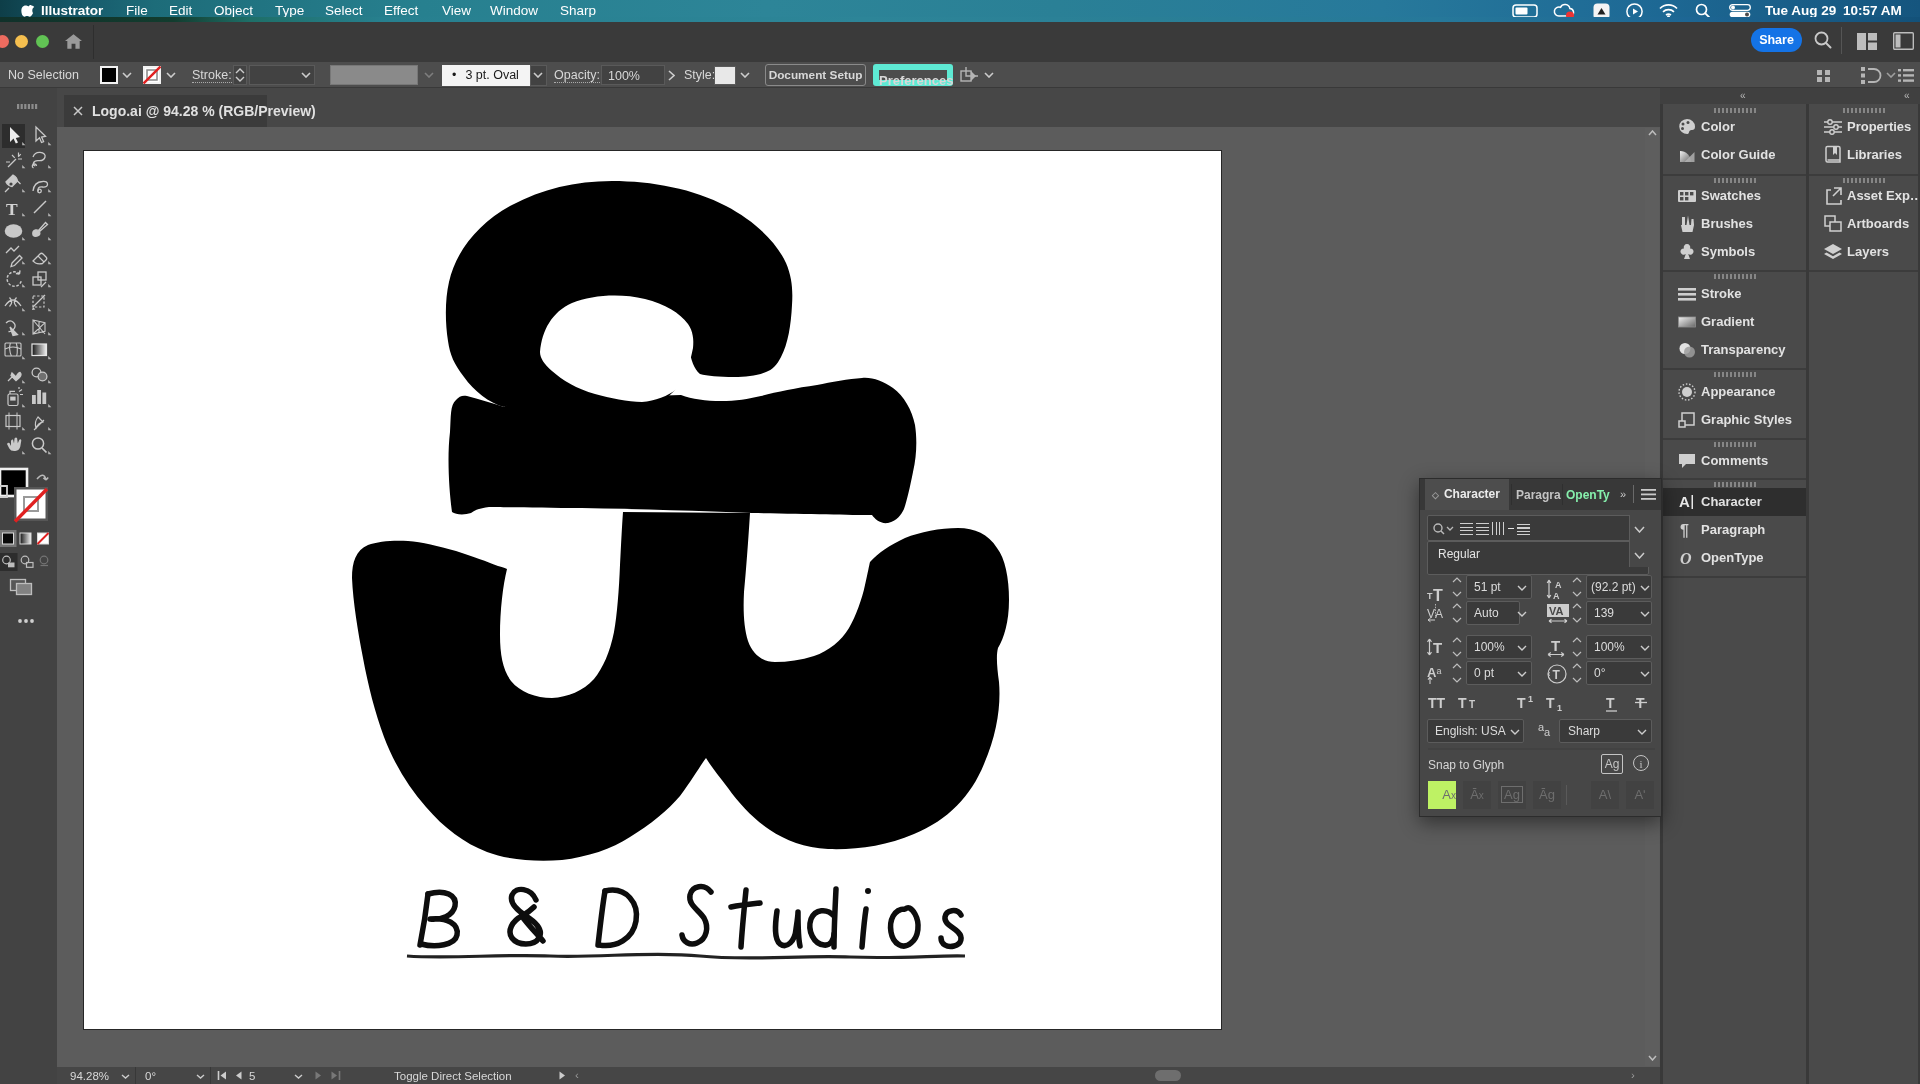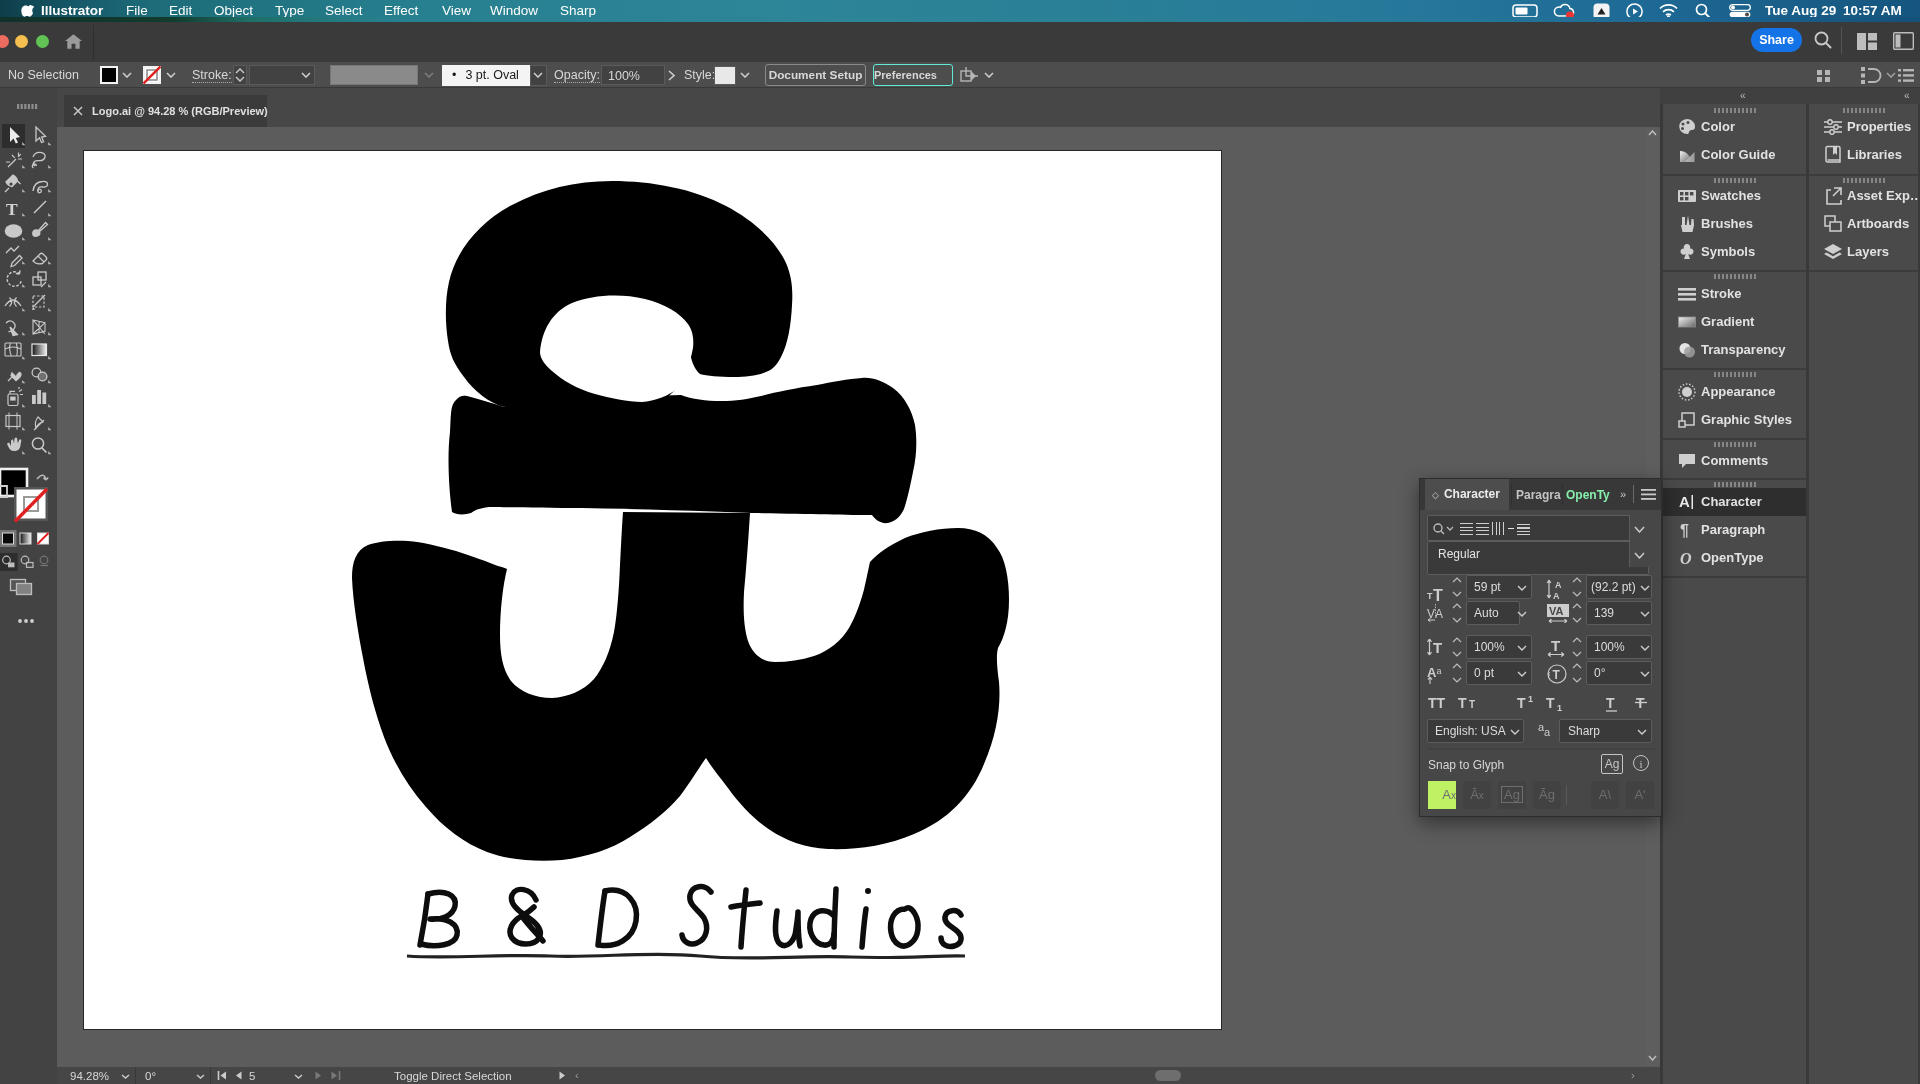--- a/index.html
+++ b/index.html
@@ -19,21 +19,21 @@
   #title { position:absolute; top:11px; left:0; width:1920px; text-align:center;
     color:#d4d4d4; font-size:13.5px; font-weight:bold; }
   #share { position:absolute; left:1751px; top:6px; width:51px; height:24px; border-radius:12px;
     background:#1473e6; color:#fff; font-size:12.5px; font-weight:bold; text-align:center; line-height:24px; }
   
   #optionsbar { left:0; top:62px; width:1920px; height:26px; background:#4d4d4d;
     border-bottom:1px solid #393939; color:#d8d8d8; font-size:12.5px; }
   
   #tabrow { left:0; top:88px; width:1920px; height:39px; background:#474747; }
   #doctab { position:absolute; left:64px; top:7px; width:203px; height:32px; background:#3b3b3b;
-    color:#e0e0e0; font-size:11px; font-weight:bold; line-height:32px; white-space:nowrap; }
+    color:#e0e0e0; font-size:14px; font-weight:bold; line-height:32px; white-space:nowrap; }
   
   #toolbar { left:0; top:88px; width:57px; height:996px; background:#434343; }
   
   #canvas { left:57px; top:127px; width:1603px; height:940px; background:#5c5c5c; overflow:hidden; }
   #artboard { position:absolute; left:27px; top:24px; width:1137px; height:878px; background:#fff;
     outline:1px solid #262626; }
   
   #statusbar { left:57px; top:1067px; width:1603px; height:17px; background:#464646;
     color:#d8d8d8; font-size:11.5px; }
   
@@ -166,21 +166,21 @@
   <div class="abs" style="left:601px;top:3px;width:64px;height:20px;background:#424242;border:1px solid #5a5a5a;line-height:20px"><span style="margin-left:6px">100%</span></div>
   <svg class="abs" style="left:668px;top:8px" width="7" height="11" viewBox="0 0 7 11">
       <path d="M1 1 L6 5.5 L1 10" fill="none" stroke="#ccc" stroke-width="1.6"></path>
     </svg>
   <span class="abs" style="left:684px;top:6px">Style:</span>
   <div class="abs" style="left:714px;top:4px;width:22px;height:19px;background:#e8e8e8;border:1px solid #5a5a5a"></div>
   <svg class="abs" style="left:740px;top:10px" width="10" height="6" viewBox="0 0 10 6">
       <path d="M1 1 L5 5 L9 1" fill="none" stroke="#ccc" stroke-width="1.6"></path>
     </svg>
   <div class="abs" style="left:765px;top:2px;width:101px;height:22px;border:1px solid #8a8a8a;border-radius:3px;text-align:center;line-height:21px;font-weight:bold;font-size:11.8px;white-space:nowrap">Document Setup</div>
-  <div class="abs" style="left:873px;top:2px;width:80px;height:22px;border:1px solid #5eead4;border-radius:3px;text-align:left;line-height:21px;font-weight:bold;font-size:11px;white-space:nowrap">Preferences</div>
+  <div class="abs" style="left:873px;top:2px;width:80px;height:22px;border:6px solid #5eead4;border-radius:3px;text-align:left;line-height:21px;font-weight:bold;font-size:13px;white-space:nowrap">Preferences</div>
   <svg class="abs" style="left:960px;top:5px" width="19" height="17" viewBox="0 0 19 17">
       <rect x="1" y="4" width="10" height="10" fill="none" stroke="#b5b5b5" stroke-width="1.4"></rect>
       <path d="M6 0 L6 9 L18 9" stroke="#b5b5b5" stroke-width="1.4" fill="none"></path>
       <path d="M11 14 L16 9 L11 4" fill="#b5b5b5"></path>
     </svg>
   <svg class="abs" style="left:984px;top:10px" width="10" height="6" viewBox="0 0 10 6">
       <path d="M1 1 L5 5 L9 1" fill="none" stroke="#ccc" stroke-width="1.6"></path>
     </svg>
   <svg class="abs" style="left:1817px;top:8px" width="13" height="12" viewBox="0 0 13 12">
       <rect x="0" y="0" width="5" height="5" fill="#b5b5b5"></rect>
@@ -727,21 +727,21 @@
         <path d="M153 129 l4-4 4 4 M153 139 l4 4 4-4"></path>
       <path d="M33 163 l4-4 4 4 M33 173 l4 4 4-4"></path>
         <path d="M153 163 l4-4 4 4 M153 173 l4 4 4-4"></path>
       <path d="M33 189 l4-4 4 4 M33 199 l4 4 4-4"></path>
         <path d="M153 189 l4-4 4 4 M153 199 l4 4 4-4"></path>
     </g>
     <line x1="8" y1="270" x2="235" y2="270" stroke="#3e3e3e" stroke-width="1"></line>
   </svg>
 
   <div class="fld" style="left:46px;top:96px;width:66px;height:24px">
-      <span class="abs" style="left:7px;top:4px">59 pt</span>
+      <span class="abs" style="left:7px;top:4px">51 pt</span>
       <svg class="abs" style="left:50px;top:9px" width="10" height="6" viewBox="0 0 10 6">
         <path d="M1 1 L5 5 L9 1" fill="none" stroke="#ccc" stroke-width="1.4"></path>
       </svg>
     </div>
   <div class="fld" style="left:166px;top:96px;width:66px;height:24px">
       <span class="abs" style="left:4px;top:4px">(92.2 pt)</span>
       <svg class="abs" style="left:53px;top:9px" width="10" height="6" viewBox="0 0 10 6">
         <path d="M1 1 L5 5 L9 1" fill="none" stroke="#ccc" stroke-width="1.4"></path>
       </svg>
     </div>

